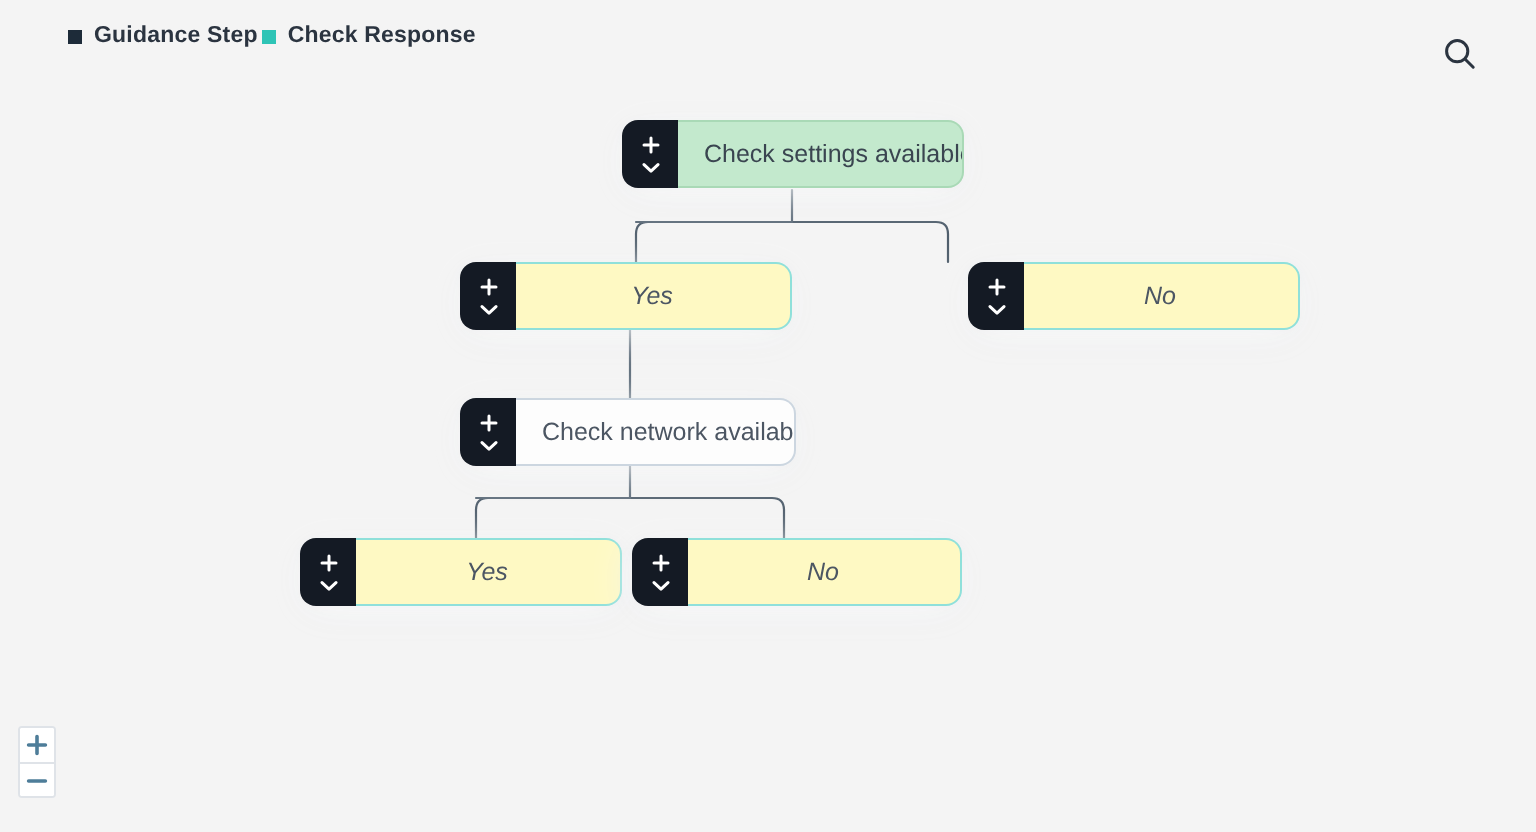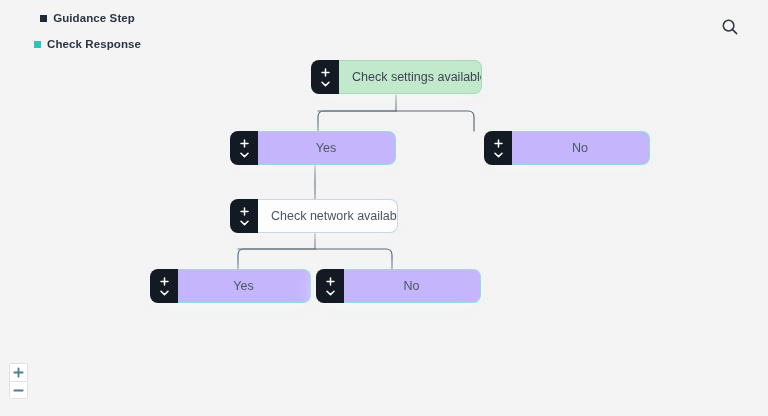--- a/index.html
+++ b/index.html
@@ -16,23 +16,22 @@
     position: relative;
   }
 
   
   .legend {
     position: absolute;
     top: 12px;
     left: 34px;
     display: flex;
     align-items: center;
-    gap: 14px;
+    gap: 2px;
     z-index: 30;
-    flex-direction: column;
   }
   .legend-item {
     display: flex;
     align-items: center;
     gap: 6px;
   }
   .legend-swatch {
     width: 7px;
     height: 7px;
     display: block;
@@ -118,22 +117,23 @@
     text-overflow: ellipsis;
   }
   
   .node.green .node-body {
     background: #c3e9cd;
     border-color: #a9d9b6;
     color: #3a4550;
   }
   
   .node.teal .node-body {
-    background: #c4b5fd;
+    background: #fef9c3;
     border-color: #8fe0da;
+    font-style: italic;
   }
   
   .node.plain .node-body {
     background: #fdfdfd;
     border-color: #ccd6e0;
   }
   .node.plain .node-body,
   .node.green .node-body {
     justify-content: flex-start;
     padding-left: 14px;

